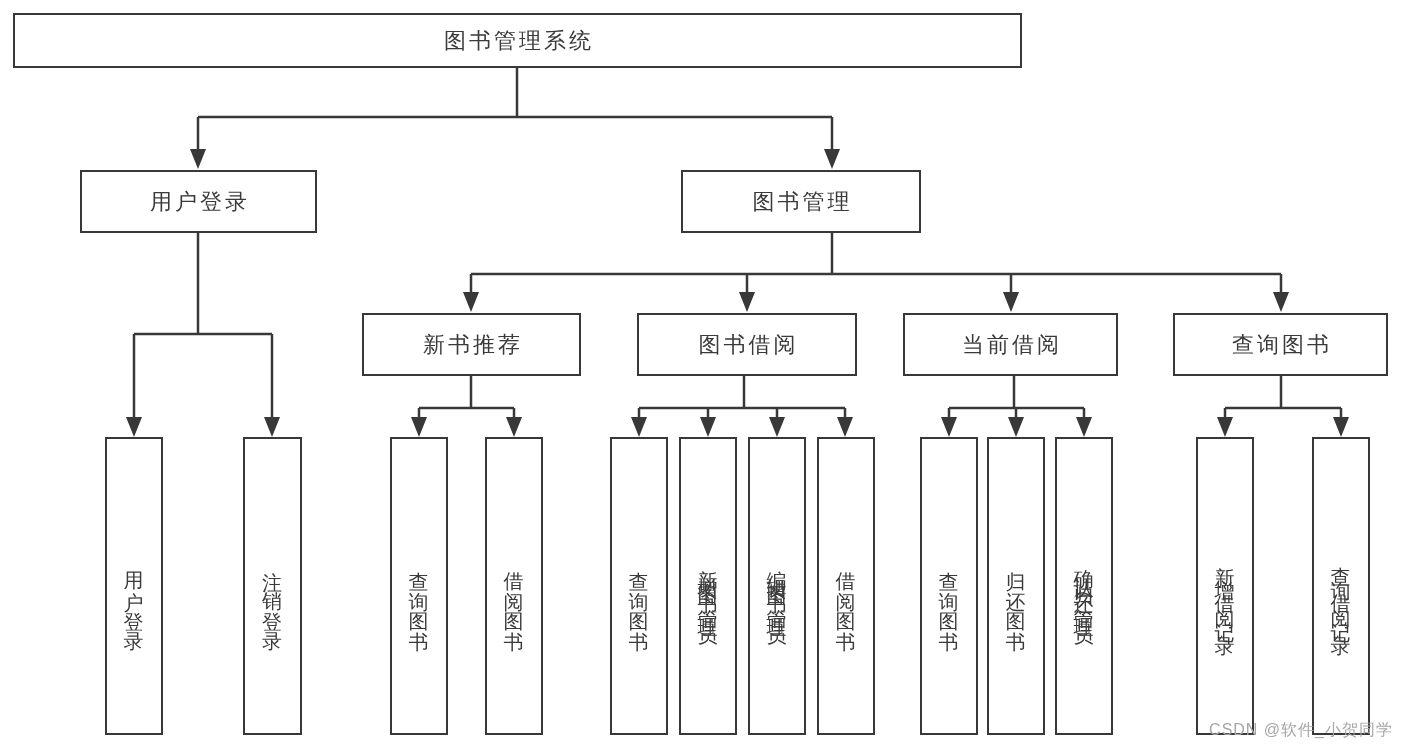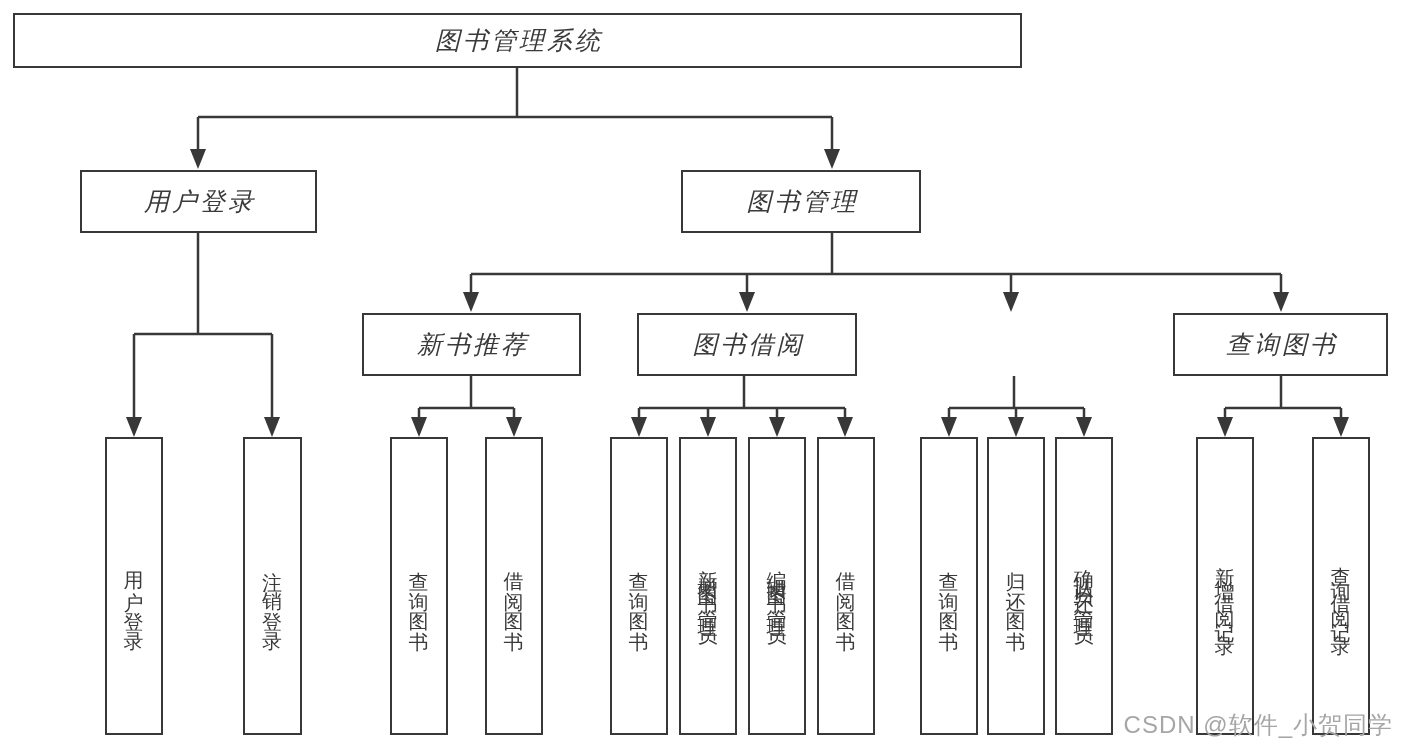--- a/index.html
+++ b/index.html
@@ -22,39 +22,38 @@
     position:absolute;
     box-sizing:border-box;
     border:2px solid var(--line);
     background:#ffffff;
     display:flex;
     align-items:center;
     justify-content:center;
     color:var(--text);
   }
   .h .label{
-    font-size:25px;
+    font-size:22px;
     letter-spacing:3px;
     white-space:nowrap;
     text-indent:3px; 
-    font-style:italic;
   }
   .leaf .label{
     writing-mode:vertical-rl;
     text-orientation:mixed;
     font-size:20px;
     line-height:1;
   }
   .vt4 .label{letter-spacing:20px;margin-bottom:-20px;}
   .vt6 .label{letter-spacing:14px;margin-bottom:-14px;}
   .vt9 .label{letter-spacing:8px;margin-bottom:-8px;}
   .watermark{
     position:absolute;
     right:12px;bottom:6px;
-    font-size:24px;
+    font-size:16px;
     color:var(--watermark);
     letter-spacing:1px;
     white-space:nowrap;
     margin-left:22px;
   }
 </style>
 </head>
 <body>
 
 <div class="stage">
@@ -99,20 +98,23 @@
   <div class="node h" style="left:681px;top:170px;width:240px;height:63px">
     <span class="label">图书管理</span>
   </div>
 
   <div class="node h" style="left:362px;top:313px;width:219px;height:63px">
     <span class="label">新书推荐</span>
   </div>
   <div class="node h" style="left:637px;top:313px;width:220px;height:63px">
     <span class="label">图书借阅</span>
   </div>
+  <div class="node h" style="left:903px;top:313px;width:215px;height:63px">
+    <span class="label">当前借阅</span>
+  </div>
   <div class="node h" style="left:1173px;top:313px;width:215px;height:63px">
     <span class="label">查询图书</span>
   </div>
 
   <div class="node leaf vt4" style="left:105px;top:437px;width:58px;height:298px">
     <span class="label">用户登录</span>
   </div>
   <div class="node leaf vt4" style="left:243px;top:437px;width:59px;height:298px">
     <span class="label">注销登录</span>
   </div>

